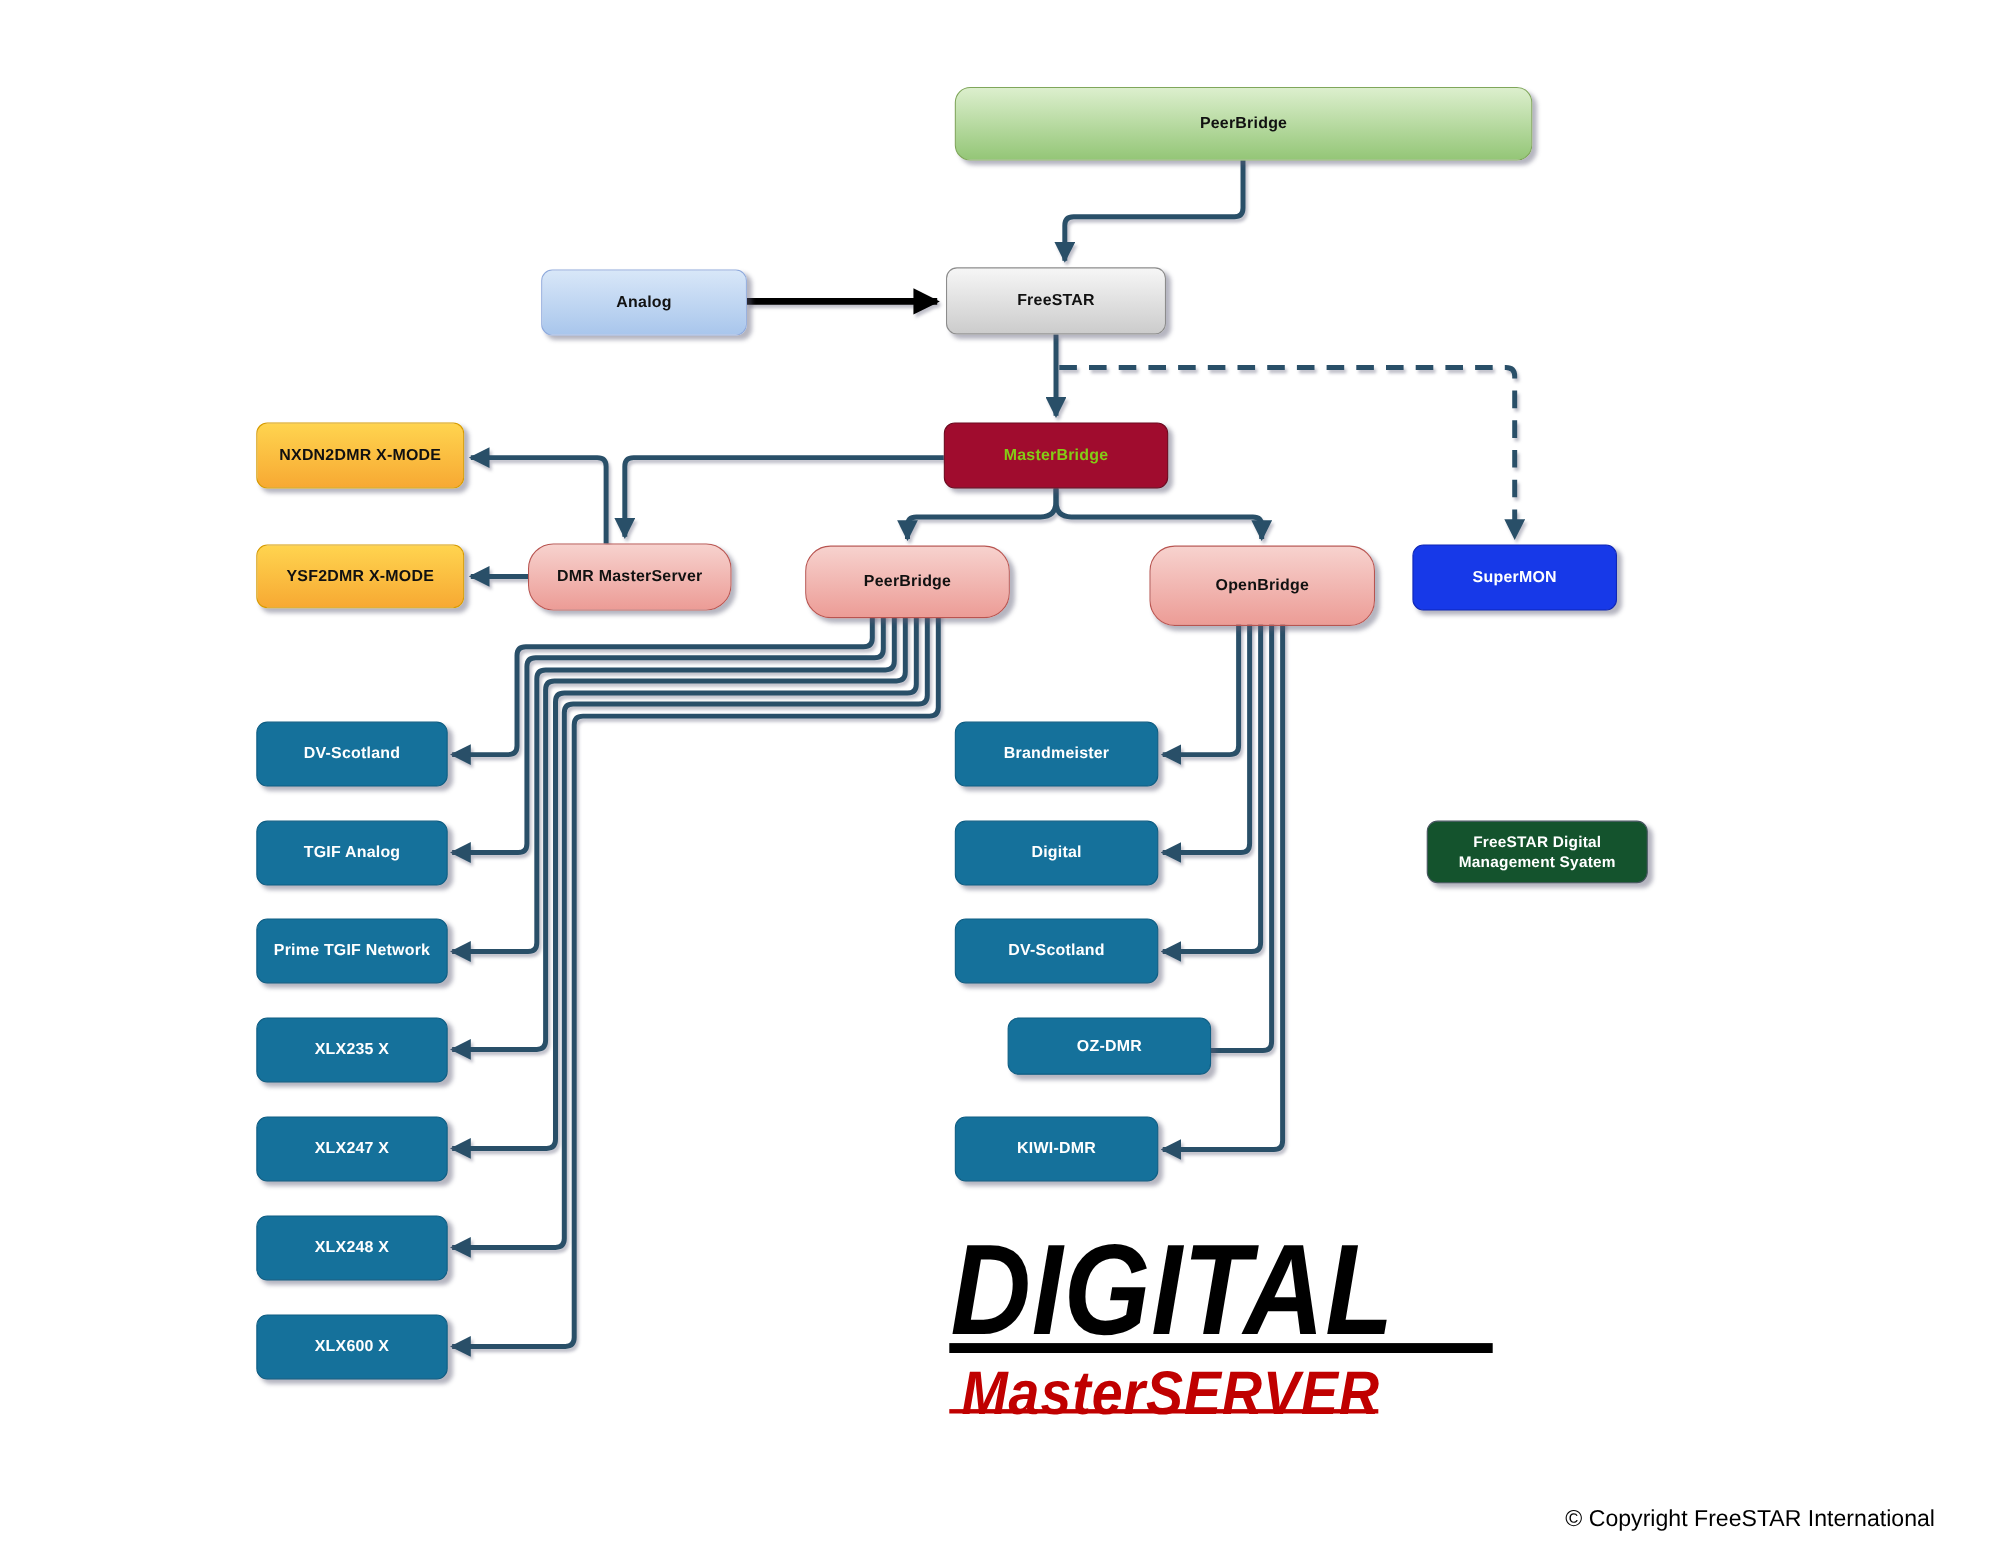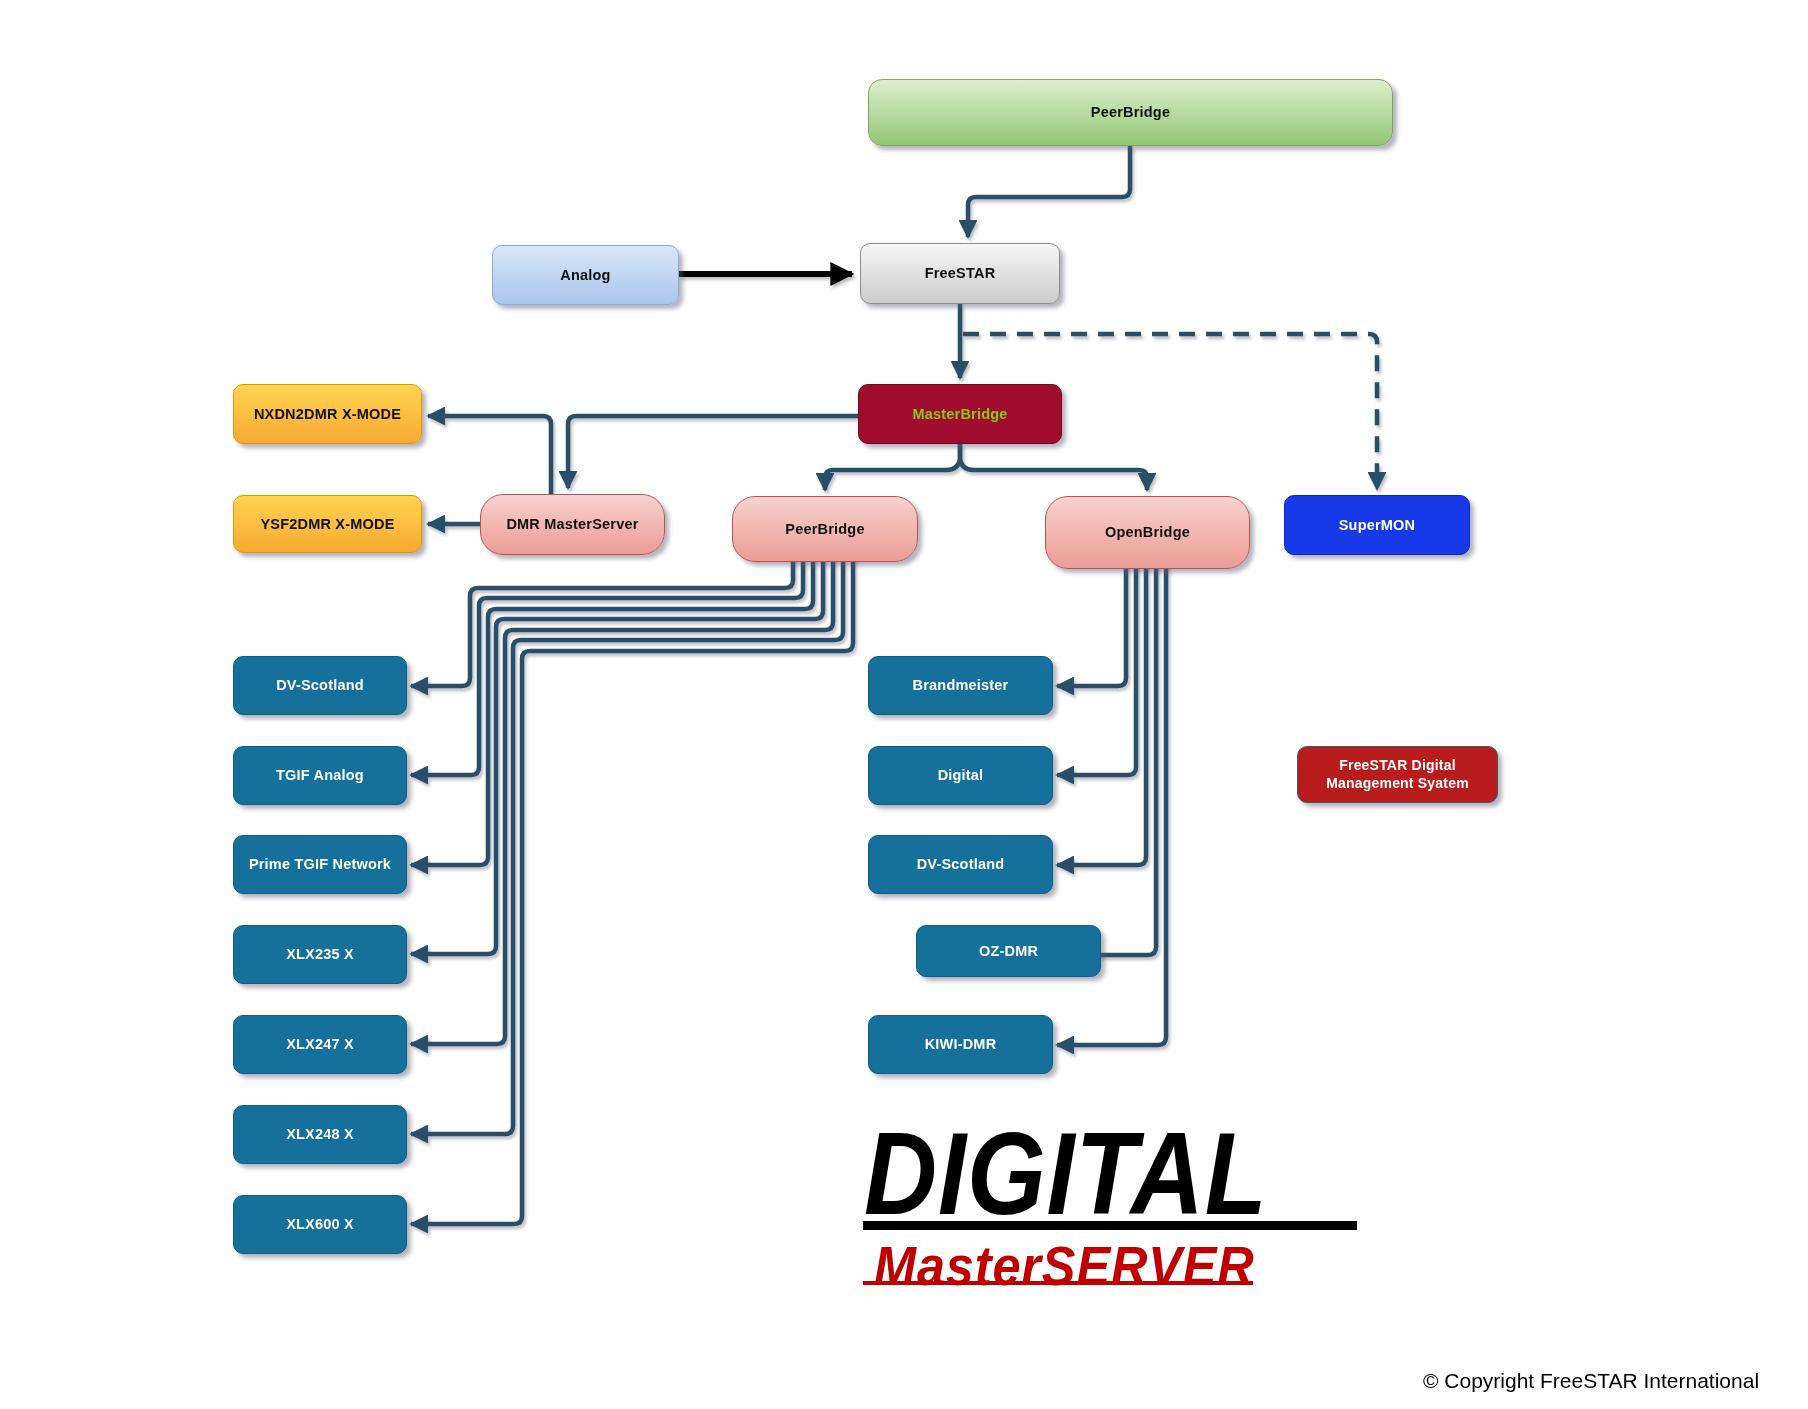--- a/index.html
+++ b/index.html
@@ -16,21 +16,21 @@
     border:1px solid transparent;letter-spacing:.2px;
   }
   .green  {background:linear-gradient(180deg,#dcefcd 0%,#94c677 100%);border-color:#7fa65a;}
   .bluelt {background:linear-gradient(180deg,#d8e7f8 0%,#a9c6ec 100%);border-color:#8faadc;}
   .gray   {background:linear-gradient(180deg,#f6f6f6 0%,#cccccc 100%);border-color:#8c8c8c;}
   .darkred{background:#a00c2e;border-color:#6e0a20;color:#84cc16;}
   .pink   {background:linear-gradient(180deg,#f7d2ce 0%,#ec9c96 100%);border-color:#b85450;border-radius:23px;}
   .orange {background:linear-gradient(180deg,#ffd44f 0%,#f7a933 100%);border-color:#d79b00;}
   .teal   {background:#15719b;border-color:#0e5e84;color:#ffffff;}
   .blue   {background:#1739e8;border-color:#0f27b8;color:#ffffff;}
-  .slate  {background:#b91c1c;border-color:#46555f;color:#ffffff;}
+  .slate  {background:#14532d;border-color:#46555f;color:#ffffff;}
 
   .logo-digital{
     position:absolute;left:864px;top:1106px;color:#000;
     font-weight:bold;font-style:italic;font-size:115px;letter-spacing:1px;
     transform:scaleX(.88) scaleY(1.02);transform-origin:left top;white-space:nowrap;
   }
   .logo-bar-black{position:absolute;left:863px;top:1221px;width:494px;height:9px;background:#000;}
   .logo-master{
     position:absolute;left:874px;top:1233px;color:#c00000;
     font-weight:bold;font-style:italic;font-size:56px;letter-spacing:1px;

